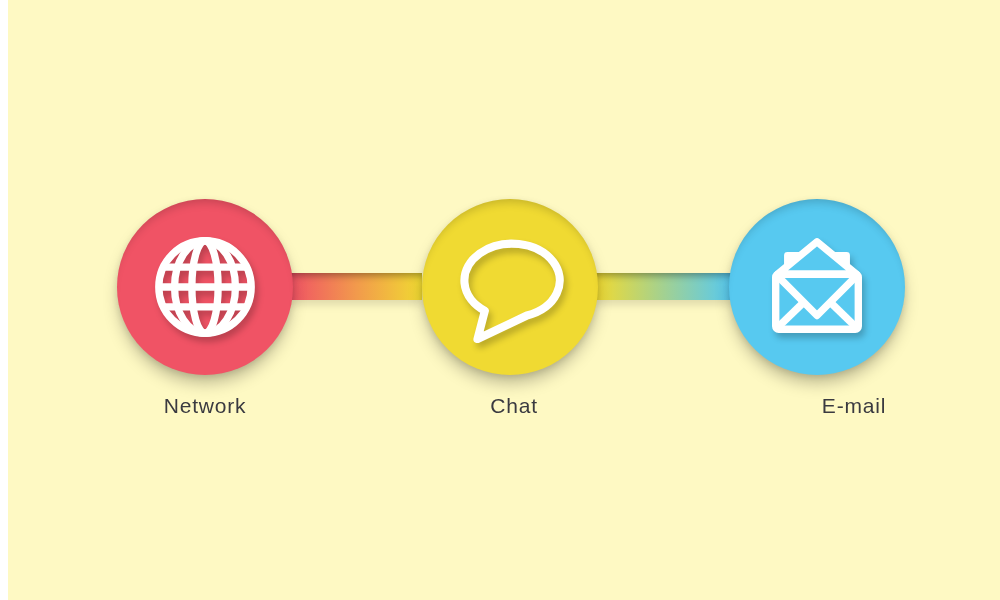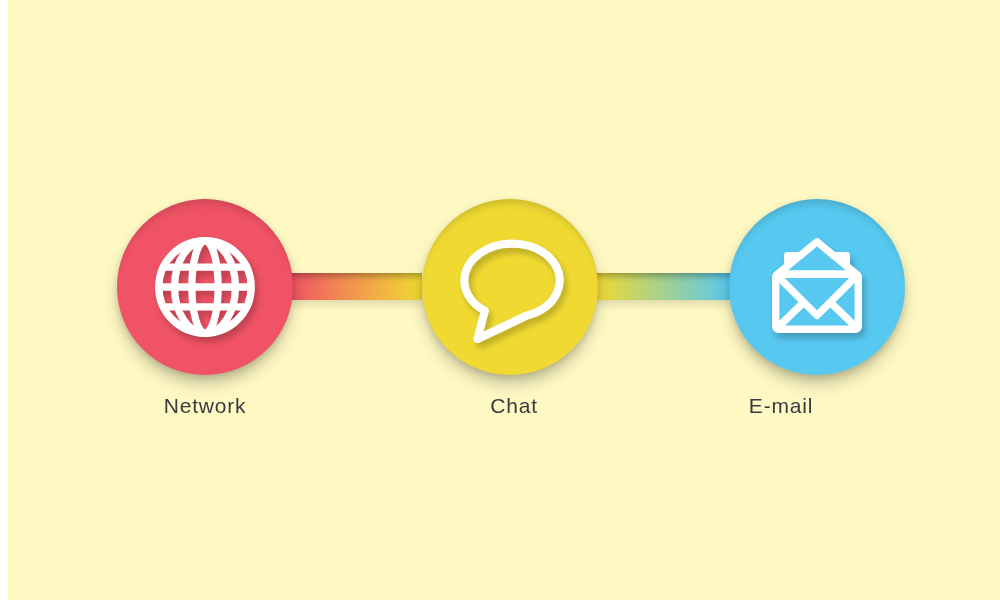--- a/index.html
+++ b/index.html
@@ -59,21 +59,21 @@
     top: 394px;
     width: 220px;
     text-align: center;
     font-size: 21px;
     letter-spacing: 0.8px;
     color: #3a3a40;
     z-index: 3;
   }
   .label-1 { left: 87px; }
   .label-2 { left: 396px; }
-  .label-3 { left: 663px; }
+  .label-3 { left: 736px; }
 </style>
 </head>
 <body style="background: rgb(255, 255, 255);">
 
 <div class="canvas">
 
   <div class="connector connector-1" style="background: linear-gradient(90deg, rgb(240, 83, 101), rgb(242, 154, 76), rgb(240, 218, 50));"></div>
 
   <div class="connector connector-2" style="background: linear-gradient(90deg, rgb(240, 218, 50), rgb(163, 209, 145), rgb(87, 201, 240));"></div>
 

